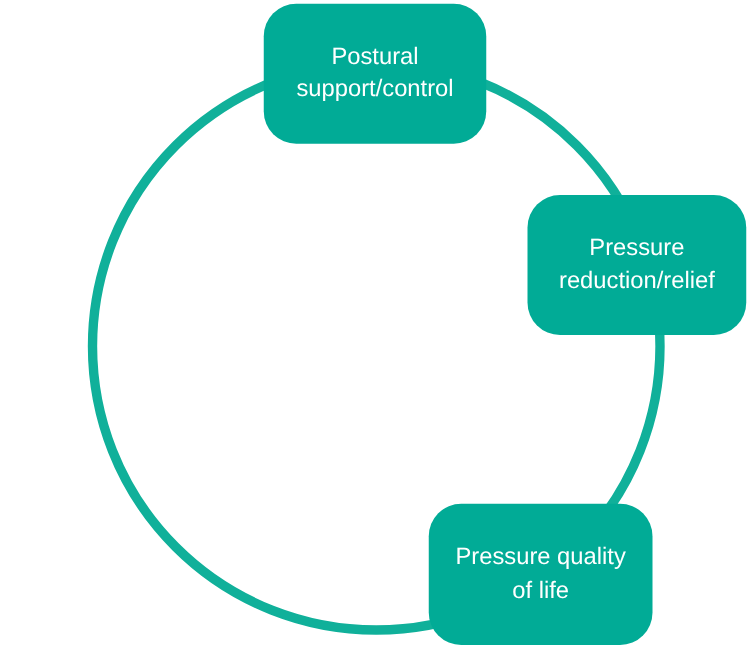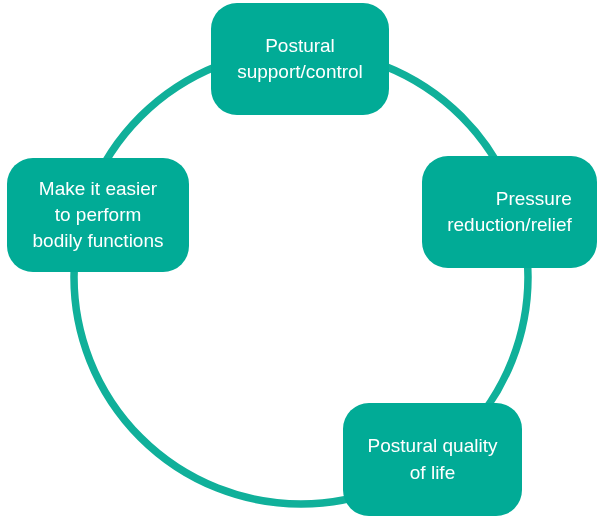--- a/index.html
+++ b/index.html
@@ -39,21 +39,21 @@
     text-align:center;
   }
   .node-label{
     color:var(--label);
     font-size:19px;
     line-height:1.38;
     white-space:pre-line;
     padding:0 6px;
   }
   .n-top{left:211px;top:3px;width:178px;height:112px;}
-  .n-right{left:422px;top:156px;width:175px;height:112px;text-align:right;}
+  .n-right{left:422px;top:156px;width:175px;height:112px;}
   .n-br{left:343px;top:403px;width:179px;height:113px;}
   .n-bl{left:82px;top:403px;width:175px;height:113px;}
   .n-left{left:7px;top:158px;width:182px;height:114px;}
 </style>
 </head>
 <body>
 
 <div class="stage">
 
   <svg class="ring-svg" viewBox="0 0 600 519" aria-hidden="true">
@@ -64,24 +64,19 @@
     <span class="node-label">Postural
 support/control</span>
   </div>
 
   <div class="node n-right">
     <span class="node-label">Pressure
 reduction/relief</span>
   </div>
 
   <div class="node n-br">
-    <span class="node-label">Postural quality
+    <span class="node-label">Pressure quality
 of life</span>
   </div>
 
 
-  <div class="node n-left">
-    <span class="node-label">Make it easier
-to perform
-bodily functions</span>
-  </div>
 
 </div>
 
 </body></html>

